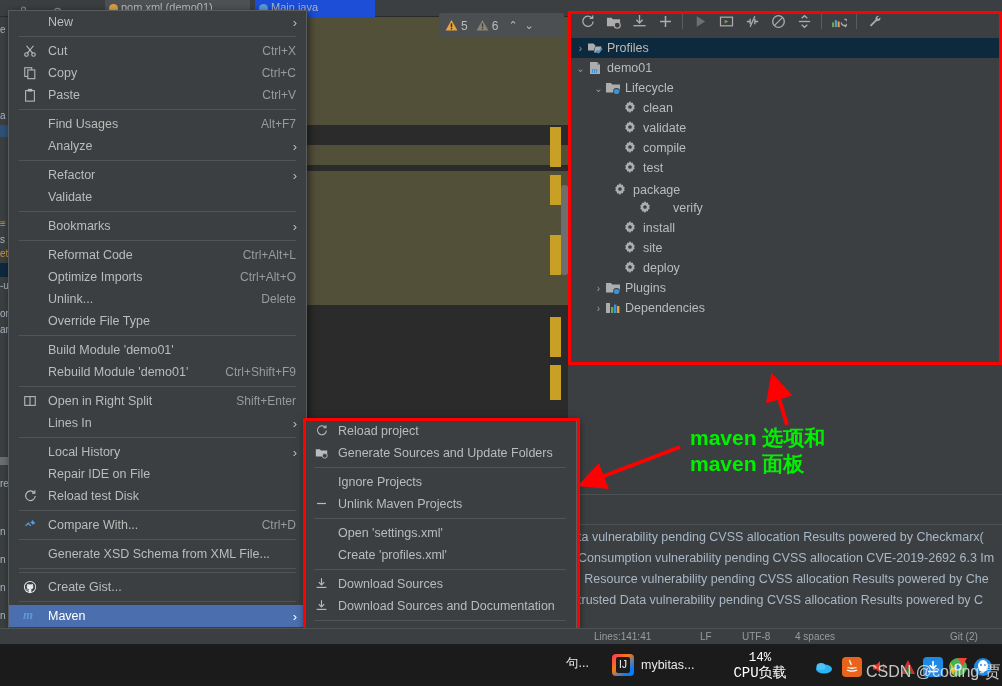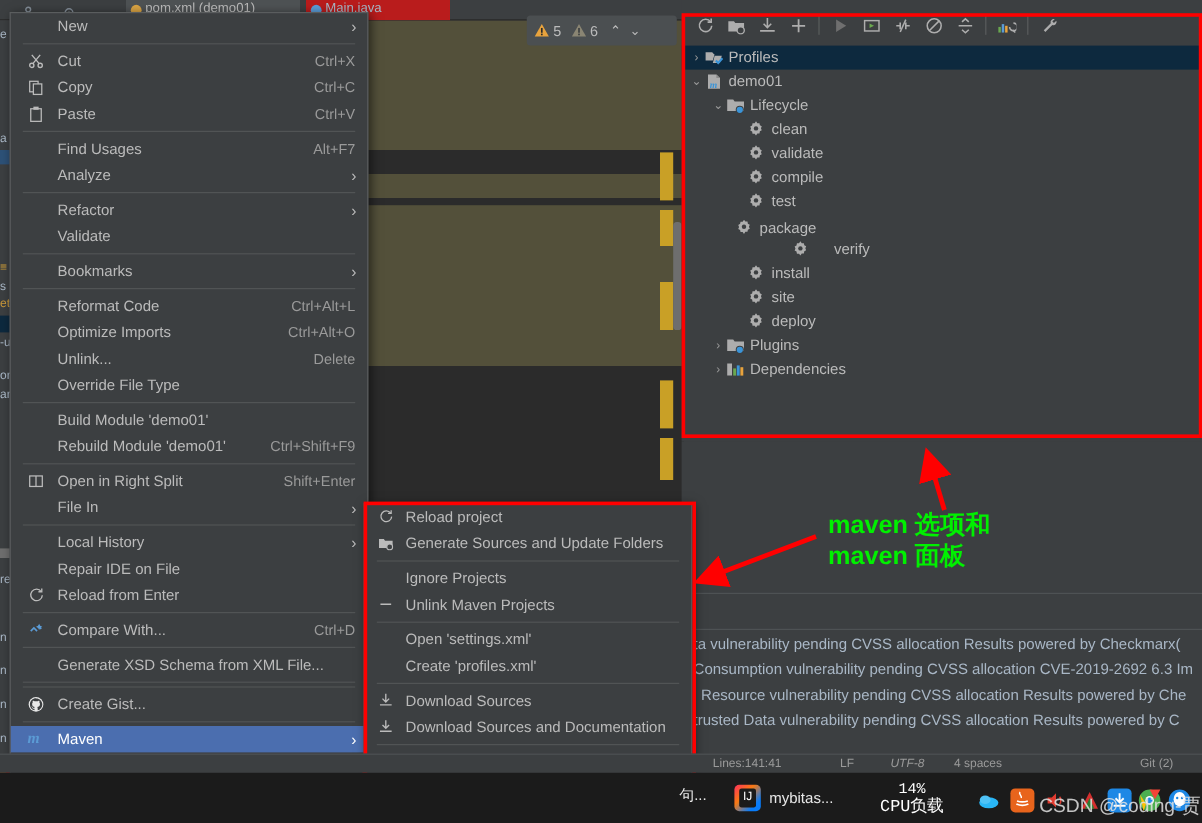--- a/index.html
+++ b/index.html
@@ -17,21 +17,21 @@
     position: absolute; left: 0; top: 0; width: 1002px; height: 17px;
     background: #3c3f41; border-bottom: 1px solid #2b2b2b;
   }
   .tab-active {
     position: absolute; left: 105px; top: 0; width: 145px; height: 17px;
     background: #4e5254; border-bottom: 3px solid #4a88c7;
     color: #bbbbbb; font-size: 11px; line-height: 15px; padding-left: 16px; overflow: hidden;
   }
   .tab-idle {
     position: absolute; left: 255px; top: 0; width: 120px; height: 17px;
-    background: #b91c1c; color: #a9b7c6; font-size: 11px; line-height: 15px;
+    background: #1d4ed8; color: #a9b7c6; font-size: 11px; line-height: 15px;
     padding-left: 16px; overflow: hidden;
   }
   .tabdot { position:absolute; left:4px; top:4px; width:9px; height:9px; border-radius:50%; background:#5b9bd5; }
   .tabdot.orange { background:#d9a343; }
   .strip-ico { position:absolute; top:3px; width:11px; height:11px; opacity:.65; }
 
   
   .left-sliver {
     position: absolute; left: 0; top: 17px; width: 22px; height: 669px;
     background: #3c3f41; overflow: hidden; border-right: 1px solid #313335;
@@ -370,21 +370,21 @@
           <span>test</span>
         </div>
         <div class="tree-row" style="top: 180px; padding-left: 32px;">
           <span class="twisty"></span>
           <span class="nodeico"><svg width="14" height="14" viewBox="0 0 16 16">
               <path d="M8 1.2 9.3 3h2l.4 2 1.8 1-.8 1.9.8 1.9-1.8 1-.4 2h-2L8 14.8 6.7 13h-2l-.4-2-1.8-1 .8-1.9-.8-1.9 1.8-1 .4-2h2z" fill="#adadad"></path>
               <circle cx="8" cy="8" r="2.1" fill="#3c3f41"></circle>
             </svg></span>
           <span>package</span>
         </div>
-        <div class="tree-row" style="top: 198px; padding-left: 64px; gap: 15px;">
+        <div class="tree-row" style="top: 198px; padding-left: 42px; gap: 15px;">
           <span class="twisty"></span>
           <span class="nodeico"><svg width="14" height="14" viewBox="0 0 16 16">
               <path d="M8 1.2 9.3 3h2l.4 2 1.8 1-.8 1.9.8 1.9-1.8 1-.4 2h-2L8 14.8 6.7 13h-2l-.4-2-1.8-1 .8-1.9-.8-1.9 1.8-1 .4-2h2z" fill="#adadad"></path>
               <circle cx="8" cy="8" r="2.1" fill="#3c3f41"></circle>
             </svg></span>
           <span>verify</span>
         </div>
         <div class="tree-row" style="top: 218px; padding-left: 42px;">
           <span class="twisty"></span>
           <span class="nodeico"><svg width="14" height="14" viewBox="0 0 16 16">
@@ -522,37 +522,37 @@
         <div class="msep"></div>
         <div class="mi">
           <span class="mico"><svg width="14" height="14" viewBox="0 0 16 16">
               <rect x="2" y="3" width="12" height="10" fill="none" stroke="#bbb" stroke-width="1.2"></rect>
               <path d="M8 3v10" stroke="#bbb" stroke-width="1.2"></path>
             </svg></span>
           <span>Open in Right Split</span>
           <span class="acc">Shift+Enter</span>
         </div>
         <div class="mi">
-          <span>File In</span>
+          <span>Lines In</span>
           <span class="arw">›</span>
         </div>
         <div class="msep"></div>
         <div class="mi">
           <span>Local History</span>
           <span class="arw">›</span>
         </div>
         <div class="mi">
           <span>Repair IDE on File</span>
         </div>
         <div class="mi">
           <span class="mico"><svg width="14" height="14" viewBox="0 0 16 16">
               <path d="M13 4.5A5.5 5.5 0 1 0 14 8" fill="none" stroke="#bbb" stroke-width="1.3"></path>
               <path d="M13.5 1.5v3.2h-3.2" fill="none" stroke="#bbb" stroke-width="1.3"></path>
             </svg></span>
-          <span>Reload from Enter</span>
+          <span>Reload test Disk</span>
         </div>
         <div class="msep"></div>
         <div class="mi">
           <span class="mico"><svg width="14" height="14" viewBox="0 0 16 16">
               <path d="M3 9 6 6l3 3M10 4l3 3" stroke="#5b9bd5" stroke-width="1.6" fill="none"></path>
               <path d="M11 2l1 2 2 1-2 1-1 2-1-2-2-1 2-1z" fill="#5b9bd5"></path>
             </svg></span>
           <span>Compare With...</span>
           <span class="acc">Ctrl+D</span>
         </div>
@@ -646,21 +646,21 @@
     <line x1="787" y1="425" x2="773" y2="378" stroke="#ff0000" stroke-width="4" marker-end="url(#ah)"></line>
     <line x1="680" y1="447" x2="583" y2="484" stroke="#ff0000" stroke-width="4" marker-end="url(#ah)"></line>
   </svg>
 
   <div class="anno-text" style="left:690px;top:425px;">maven 选项和
 maven 面板</div>
 
   <div class="ide-status">
     <span class="status-seg" style="left:594px;">Lines:141:41</span>
     <span class="status-seg" style="left:700px;">LF</span>
-    <span class="status-seg" style="left:742px;font-style:italic;">UTF-8</span>
+    <span class="status-seg" style="left:742px;">UTF-8</span>
     <span class="status-seg" style="left:795px;">4 spaces</span>
     <span class="status-seg" style="left:950px;">Git (2)</span>
   </div>
 
   <div class="taskbar">
     <div class="tb-item" style="left:566px;top:11px;">
       <span>句...</span>
     </div>
     <div class="tb-item" style="left:612px;top:10px;">
       <span style="width:22px;height:22px;border-radius:4px;display:inline-block;background:linear-gradient(135deg,#fe315d 0%,#f97a12 38%,#087cfa 78%);position:relative;">

